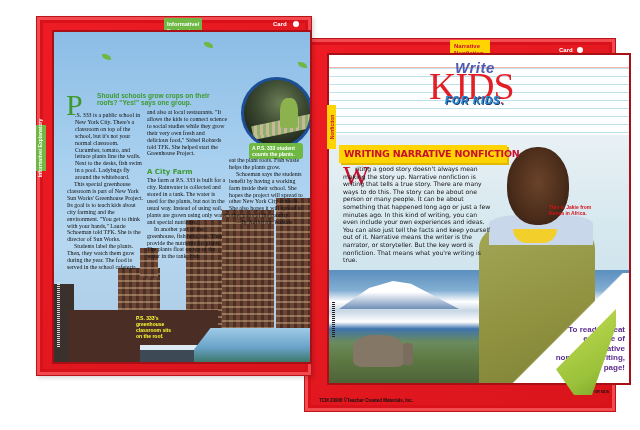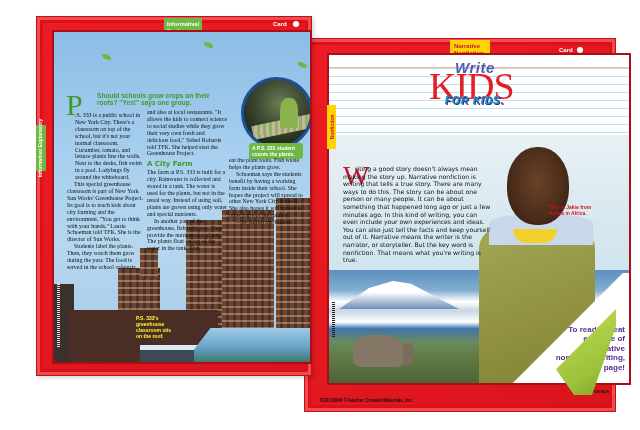--- a/index.html
+++ b/index.html
@@ -216,21 +216,21 @@
     position: absolute; font-family: "Liberation Serif", serif; font-size: 5.9px; line-height: 6.9px; color: #111111;
   }
   .col p { text-indent: 7px; }
   .col p.noind { text-indent: 0; }
   .col1 { left: 13px; top: 80px; width: 78px; }
   .col1 p.first { padding-left: 8px; text-indent: 0; }
   .col2 { left: 93px; top: 77px; width: 80px; }
   .col3 { left: 175px; top: 125px; width: 78px; }
   .subhead1 {
     font-family: "DejaVu Sans", sans-serif; font-weight: bold; font-size: 7px; color: #3e9a2f;
-    margin: 3px 0 1px 0; line-height: 8px;
+    margin: 11px 0 1px 0; line-height: 8px;
   }
   .byline { font-style: italic; text-indent: 7px; }
   .caption-city {
     position: absolute; left: 82px; top: 283px; width: 42px;
     font-size: 5px; line-height: 6px; color: #ffff33; font-weight: bold;
   }
   .card-label1 { position: absolute; left: 236px; top: 4px; font-weight: bold; font-size: 6px; color: #ffffff; }
   .card-dot1 { position: absolute; left: 256px; top: 4px; width: 6px; height: 6px; border-radius: 50%; background: #ffffff; }
   .photo-credit1 {
     position: absolute; left: 3px; top: 250px; width: 3px; height: 65px;
@@ -255,20 +255,21 @@
 
     <div class="girl-body"></div>
     <div class="girl-collar"></div>
     <div class="girl-shirt"></div>
     <div class="girl-head"></div>
 
     <span class="logo-write">Write</span>
     <span class="logo-time">KIDS</span>
     <span class="logo-fk"><span>FOR KIDS</span><span class="dot">.</span></span>
 
+    <div class="section-banner">WRITING NARRATIVE NONFICTION</div>
     <span class="dropcap">W</span>
     <p class="body2">riting a good story doesn't always mean making the story up. Narrative nonfiction is writing that tells a true story. There are many ways to do this. The story can be about one person or many people. It can be about something that happened long ago or just a few minutes ago. In this kind of writing, you can even include your own experiences and ideas. You can also just tell the facts and keep yourself out of it. Narrative means the writer is the narrator, or storyteller. But the key word is nonfiction. That means what you're writing is true.</p>
 
     <p class="caption2">This is Jakie from Kenya in Africa.</p>
 
     <div class="page-curl"></div>
     <p class="turn-text">To read a great example of narrative nonfiction writing, turn the page!</p>
   </div>
 
   <div class="side-tab-yellow">

